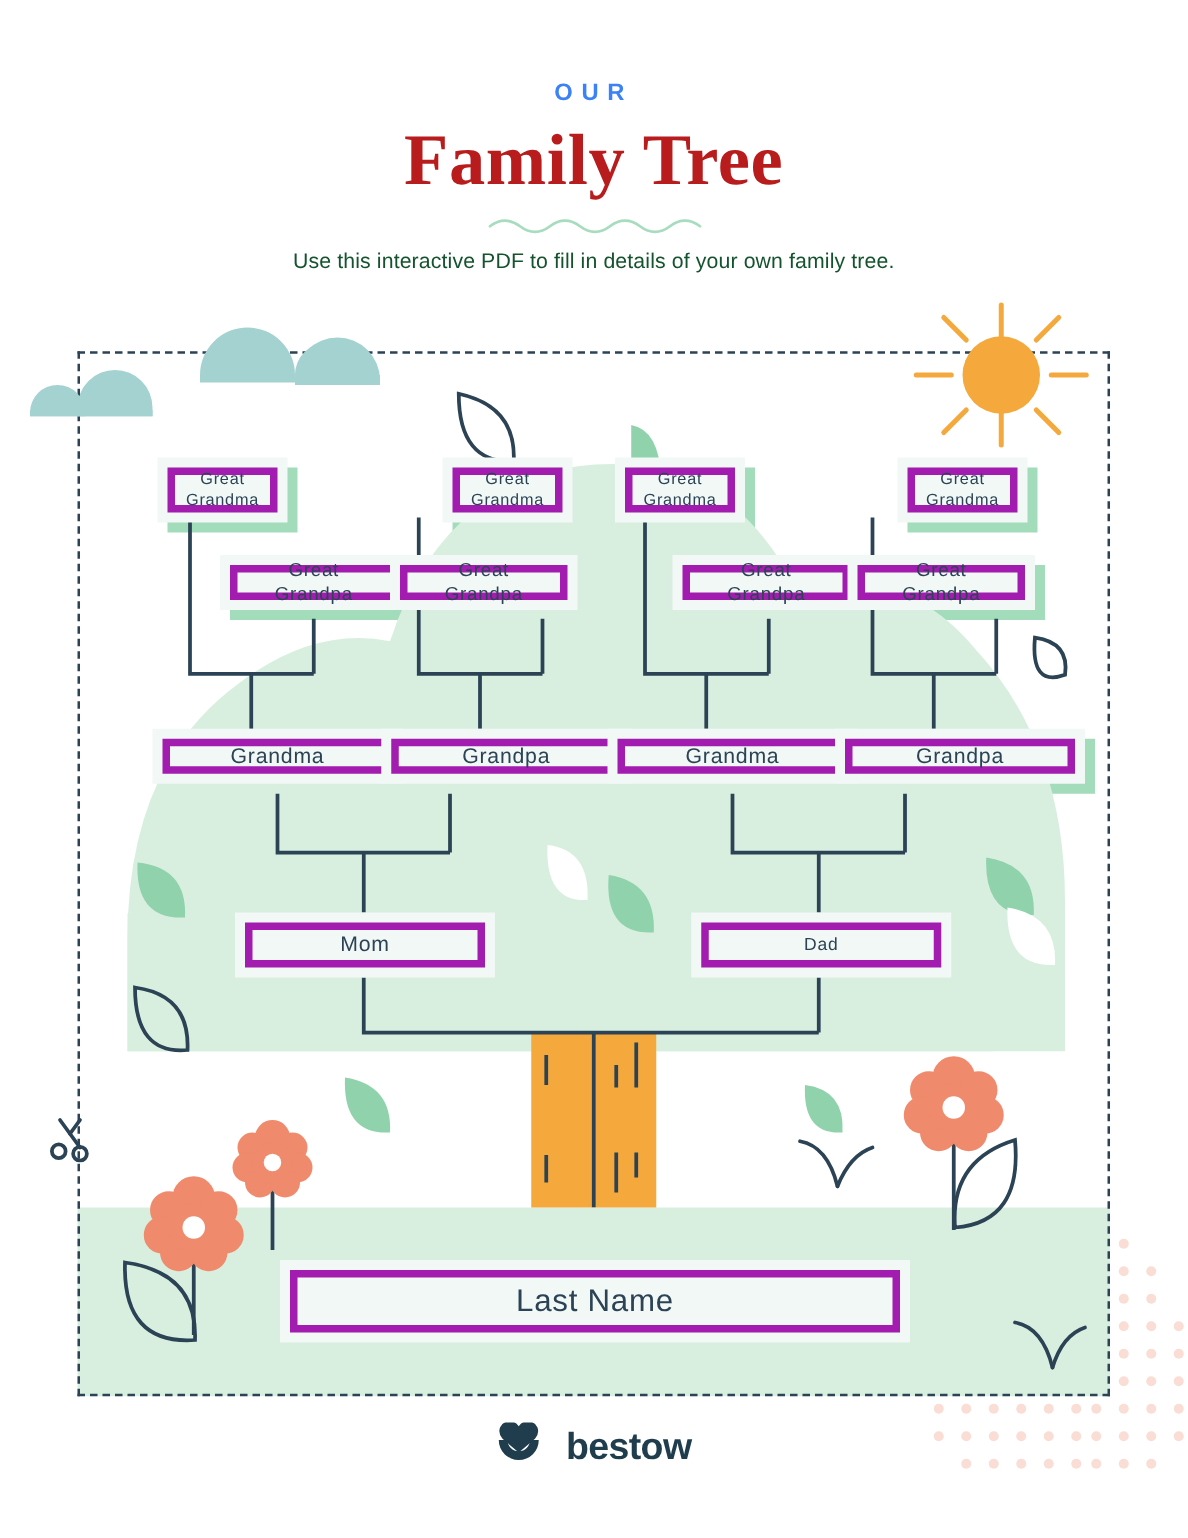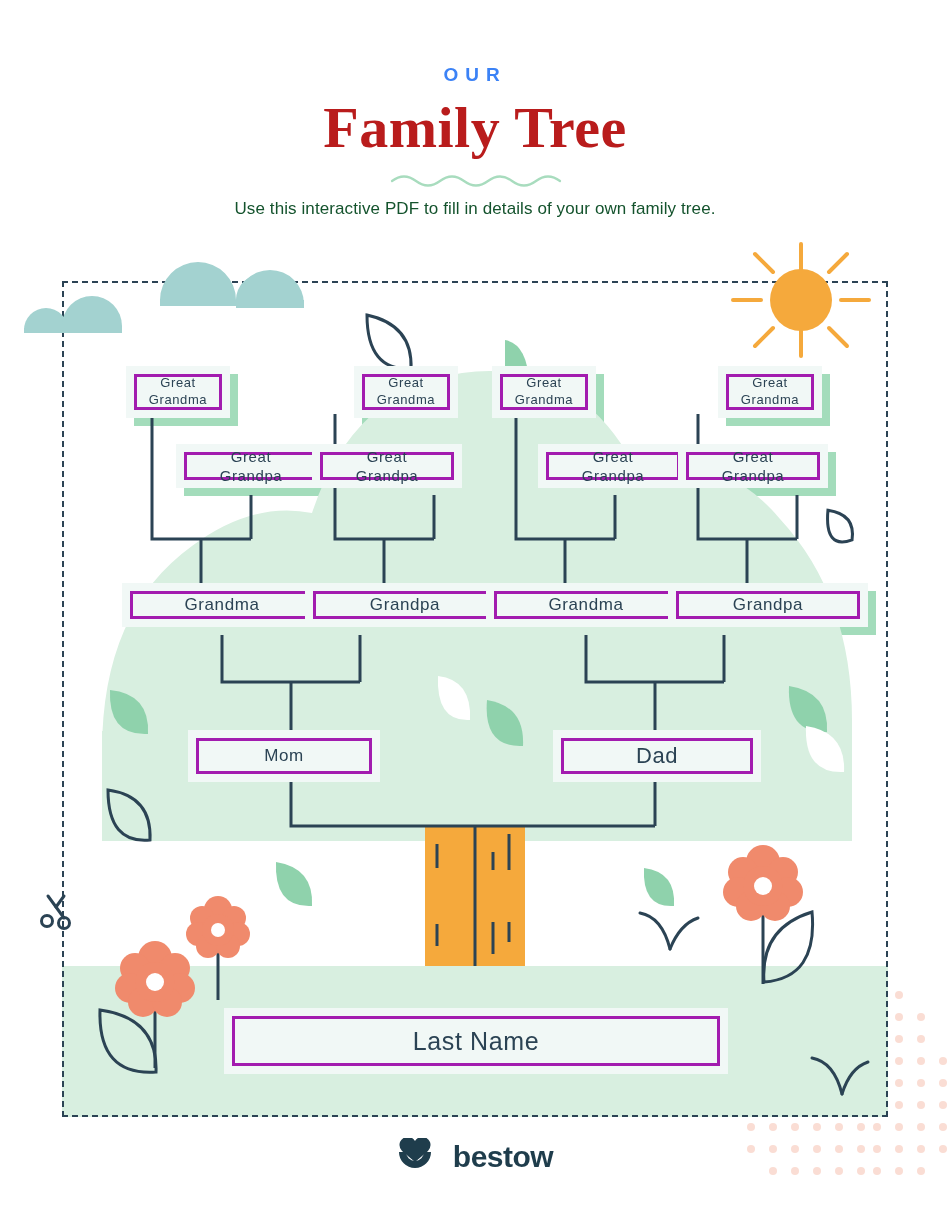--- a/index.html
+++ b/index.html
@@ -84,21 +84,21 @@
   .field::after {
     content: "";
     position: absolute;
     left: 8px; top: 8px;
     width: 100%; height: 100%;
     background: #A3DCBB;
     z-index: -1;
   }
   .field-inner {
     width: 100%; height: 100%;
-    border: 3px solid #a21caf;
+    border: 6px solid #a21caf;
     display: flex;
     align-items: center;
     justify-content: center;
     text-align: center;
     color: #2B4354;
     line-height: 1.28;
     letter-spacing: 0.6px;
   }
 
   .f-great { width: 104px; height: 52px; font-size: 13px; }
@@ -409,25 +409,25 @@
   <div class="field f-par" style="left:305px; top:583px;">
     <div class="field-inner">Grandpa</div>
   </div>
   <div class="field f-par" style="left:486px; top:583px;">
     <div class="field-inner">Grandma</div>
   </div>
   <div class="field f-par" style="left:668px; top:583px;">
     <div class="field-inner">Grandpa</div>
   </div>
 
-  <div class="field" style="left:188px; top:730px; width:192px; height:52px;">
+  <div class="field" style="left:188px; top:730px; width:208px; height:52px;">
     <div class="field-inner" style="font-size:17px;">Mom</div>
   </div>
   <div class="field" style="left:553px; top:730px; width:208px; height:52px;">
-    <div class="field-inner" style="font-size:22px;">Dad</div>
+    <div class="field-inner" style="font-size:14px;">Dad</div>
   </div>
 
 
   <div class="field" style="left:224px; top:1008px; width:504px; height:66px;">
     <div class="field-inner" style="font-size:25px;">Last Name</div>
   </div>
 
   <div class="logo">
     <span>
       <svg width="36" height="34" viewBox="0 0 36 34">

